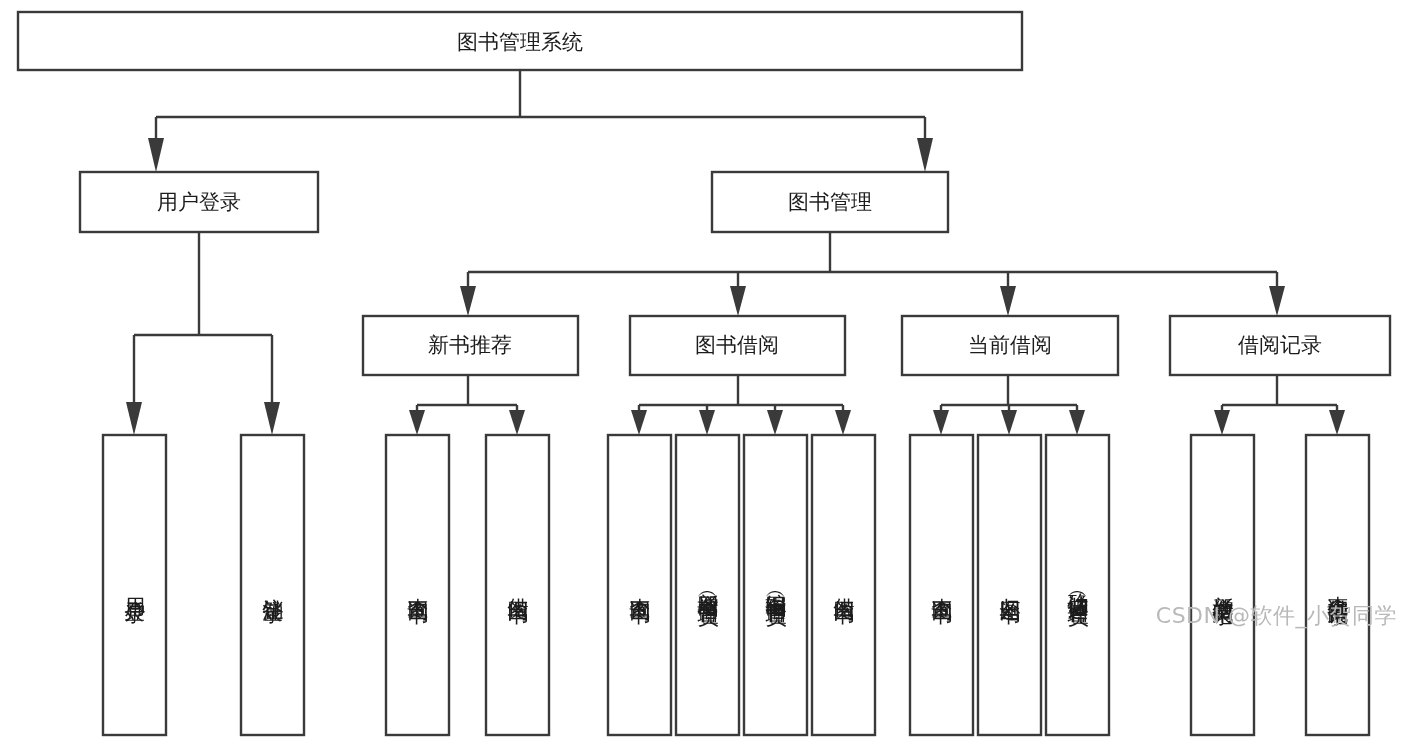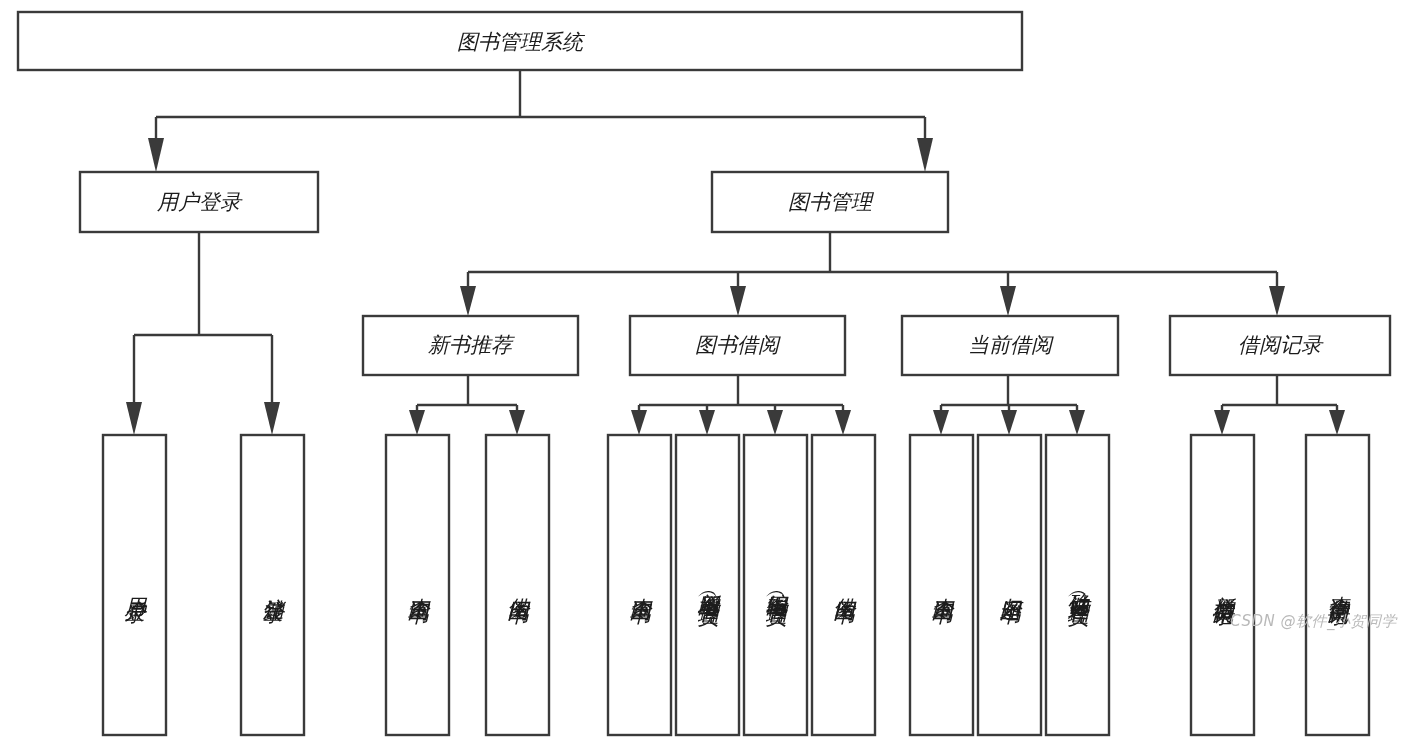--- a/index.html
+++ b/index.html
@@ -10,21 +10,20 @@
   body {
     width: 1405px;
     height: 747px;
     font-family: "DejaVu Sans", "Liberation Sans", sans-serif;
     overflow: hidden;
   }
   #diagram-root {
     position: relative;
     width: 1405px;
     height: 635px;
-    font-style: italic;
   }
   svg.flow {
     position: absolute;
     left: 0;
     top: 0;
     width: 1405px;
     height: 747px;
   }
   .node-rect {
     fill: #ffffff;
@@ -62,21 +61,21 @@
     justify-content: center;
     white-space: nowrap;
     pointer-events: none;
     user-select: none;
   }
   .watermark {
     position: absolute;
     right: 8px;
     bottom: 4px;
     font-family: "DejaVu Sans", "Liberation Sans", sans-serif;
-    font-size: 15px;
+    font-size: 22px;
     color: #b9b9b9;
     letter-spacing: 0.5px;
     white-space: nowrap;
   }
 </style>
 </head>
 <body>
 
 <div id="diagram-root">
 

